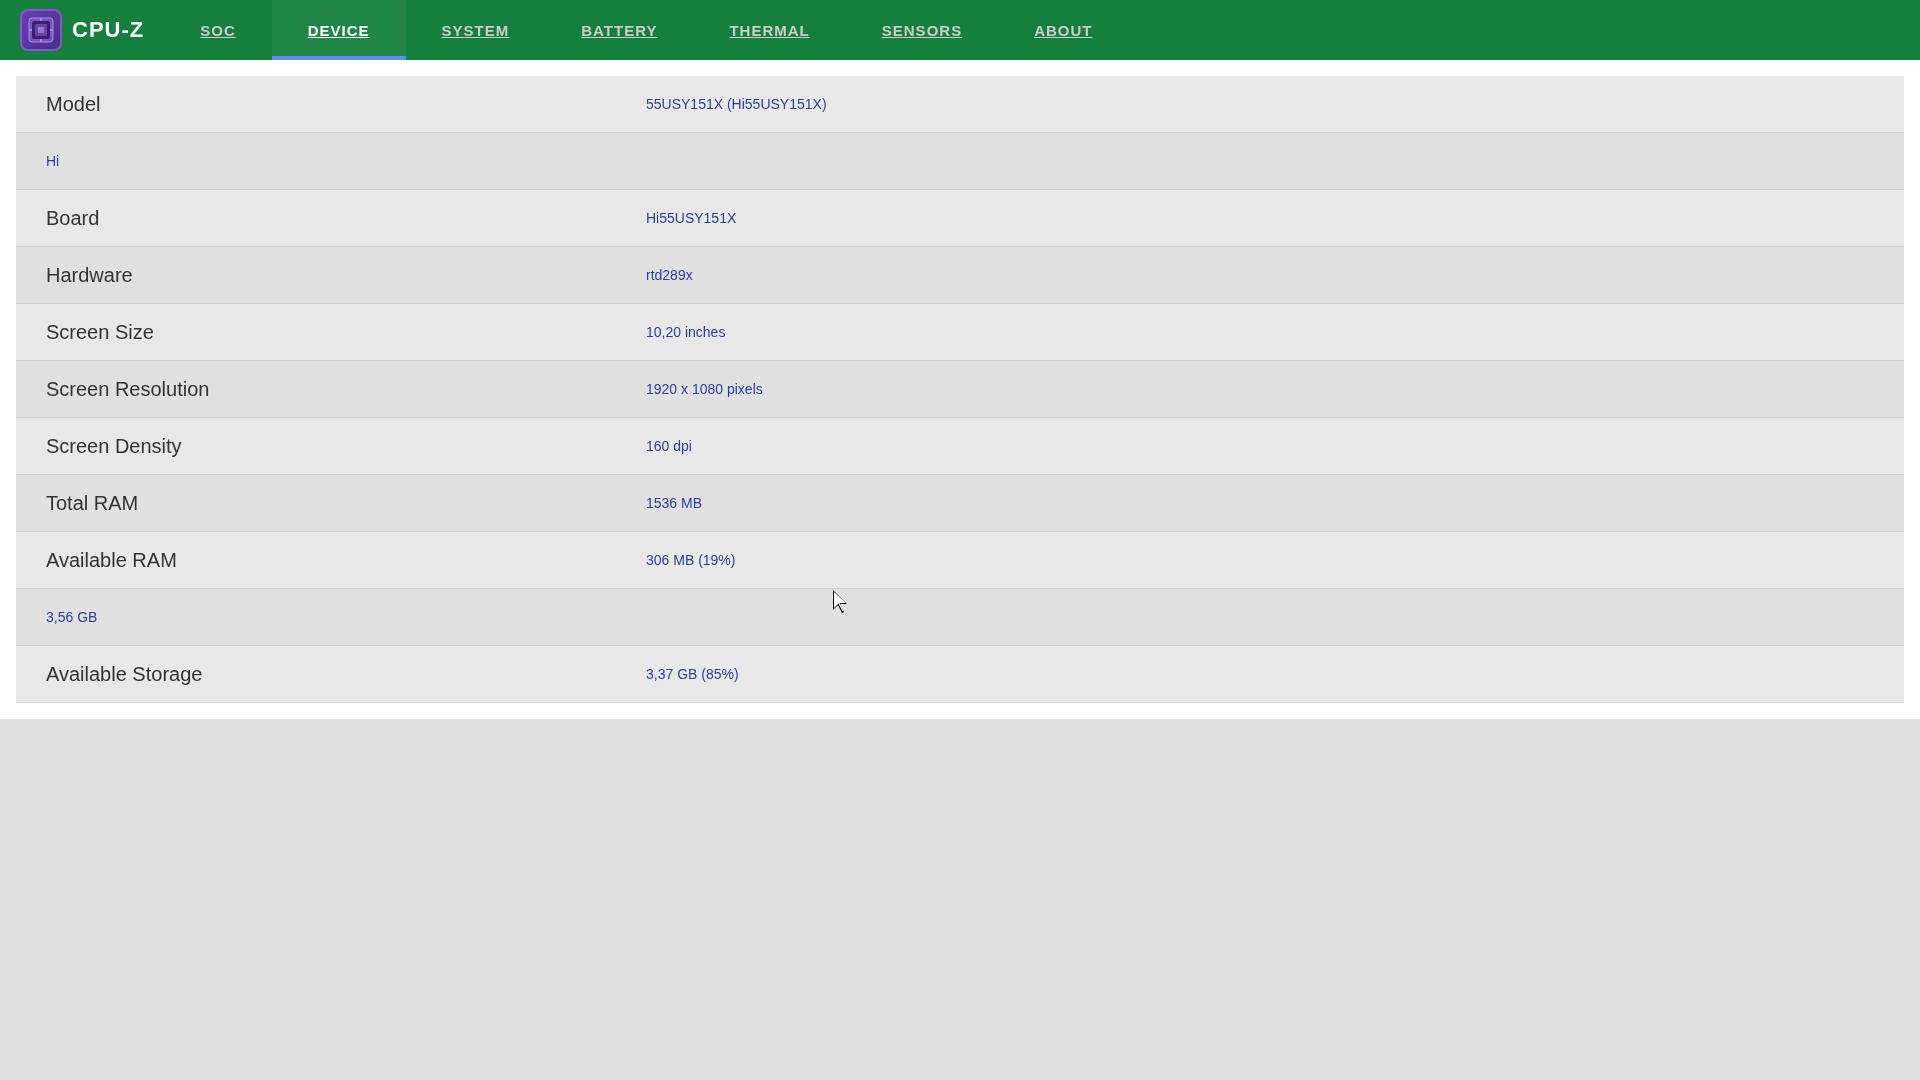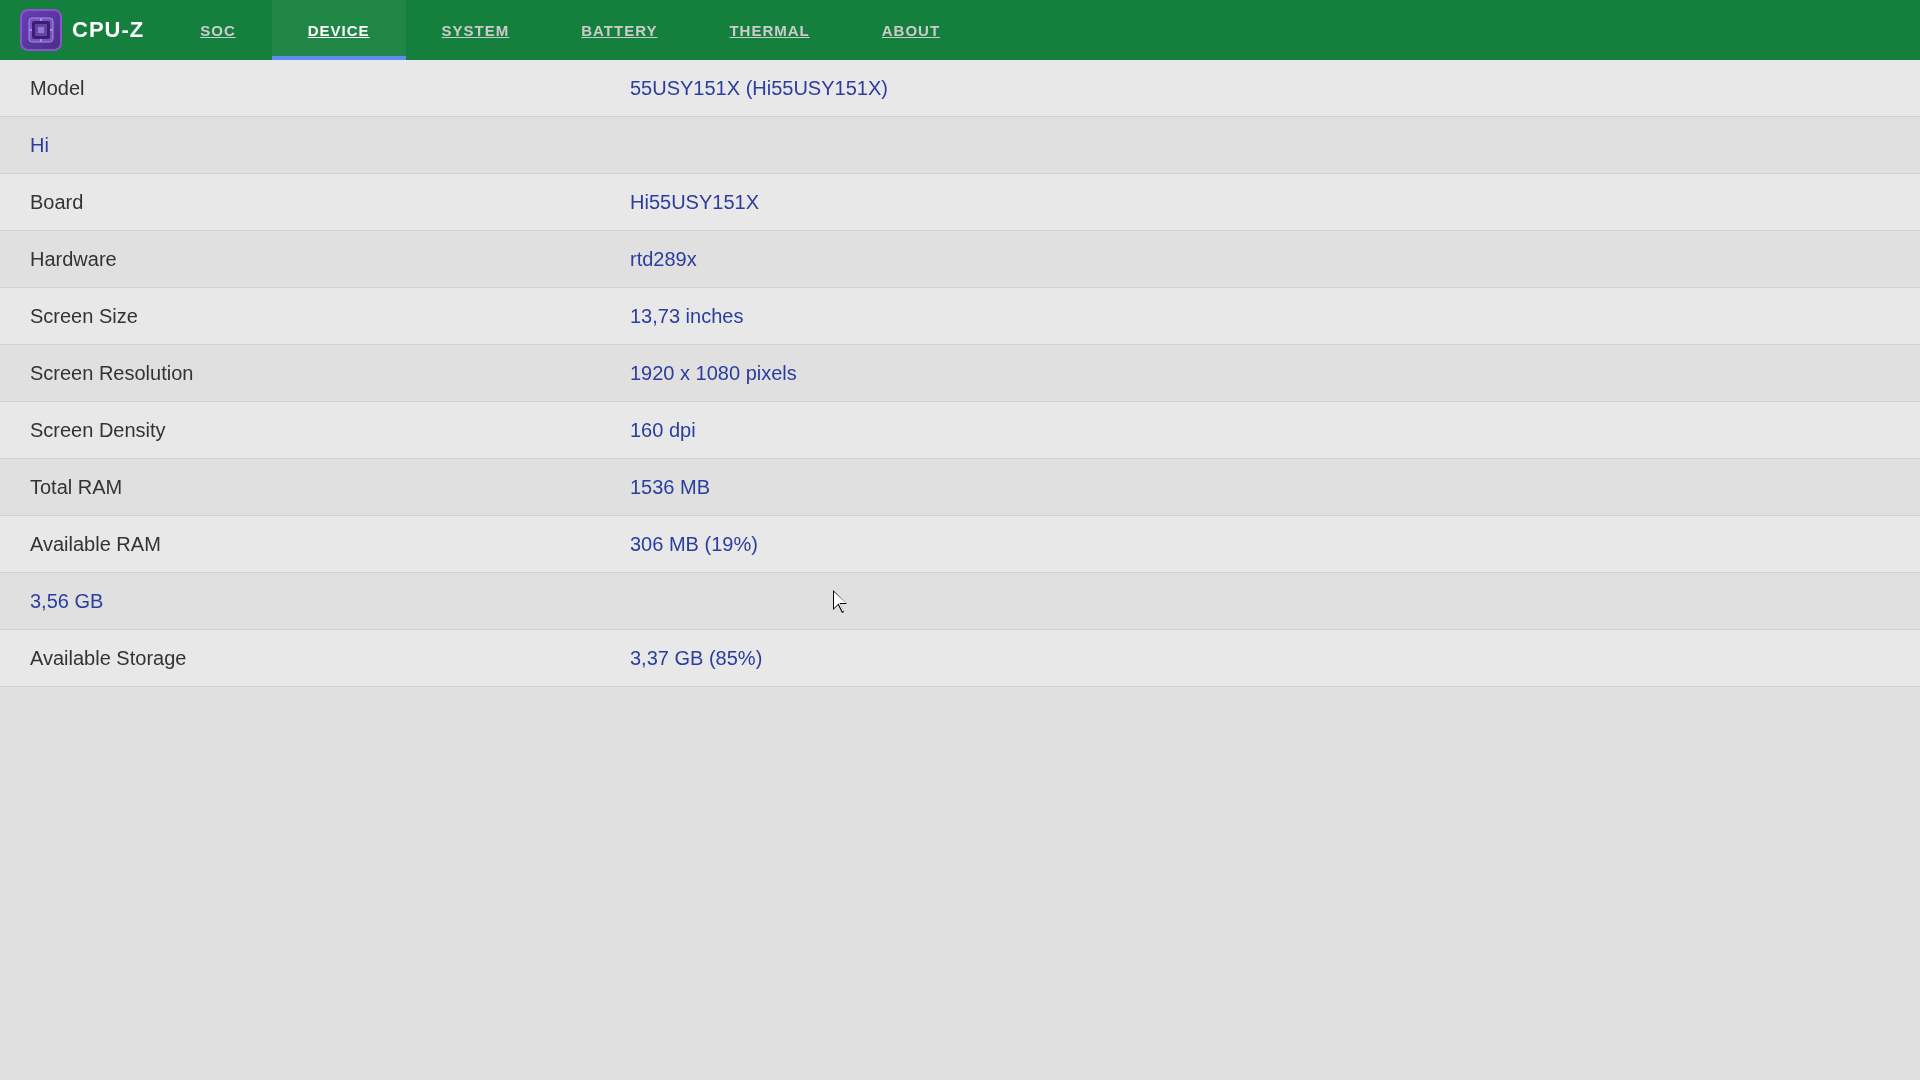--- a/index.html
+++ b/index.html
@@ -89,21 +89,21 @@
       bottom: 0;
       left: 0;
       right: 0;
       height: 4px;
       background-color: #5b8cf7;
     }
 
     
     .content {
       background-color: #ffffff;
-      padding: 0;
+      padding: 16px;
     }
 
     
     .info-table {
       width: 100%;
     }
 
     .info-row {
       display: flex;
       align-items: center;
@@ -123,21 +123,21 @@
     .info-label {
       color: #333333;
       font-size: 20px;
       font-weight: 400;
       width: 600px;
       flex-shrink: 0;
     }
 
     .info-value {
       color: #2b3d9e;
-      font-size: 20px;
+      font-size: 14px;
       font-weight: 400;
     }
 
     
     .cursor {
       position: absolute;
       width: 20px;
       height: 24px;
       left: 833px;
       top: 590px;
@@ -164,20 +164,21 @@
     </div>
     <span class="logo-text">CPU-Z</span>
   </div>
   <div class="nav-tabs">
 
   <div class="nav-tab">SOC</div>
       <div class="nav-tab active">DEVICE</div>
       <div class="nav-tab">SYSTEM</div>
       <div class="nav-tab">BATTERY</div>
       <div class="nav-tab">THERMAL</div>
+      <div class="nav-tab">SENSORS</div>
       <div class="nav-tab">ABOUT</div>
     </div>
 </nav>
 
 <div class="content">
   <div class="info-table">
 
   <div class="info-row">
         <span class="info-label">Model</span>
         <span class="info-value">55USY151X (Hi55USY151X)</span>
@@ -188,21 +189,21 @@
       <div class="info-row">
         <span class="info-label">Board</span>
         <span class="info-value">Hi55USY151X</span>
       </div>
       <div class="info-row">
         <span class="info-label">Hardware</span>
         <span class="info-value">rtd289x</span>
       </div>
       <div class="info-row">
         <span class="info-label">Screen Size</span>
-        <span class="info-value">13,73 inches</span>
+        <span class="info-value">10,20 inches</span>
       </div>
       <div class="info-row">
         <span class="info-label">Screen Resolution</span>
         <span class="info-value">1920 x 1080 pixels</span>
       </div>
       <div class="info-row">
         <span class="info-label">Screen Density</span>
         <span class="info-value">160 dpi</span>
       </div>
       <div class="info-row">

